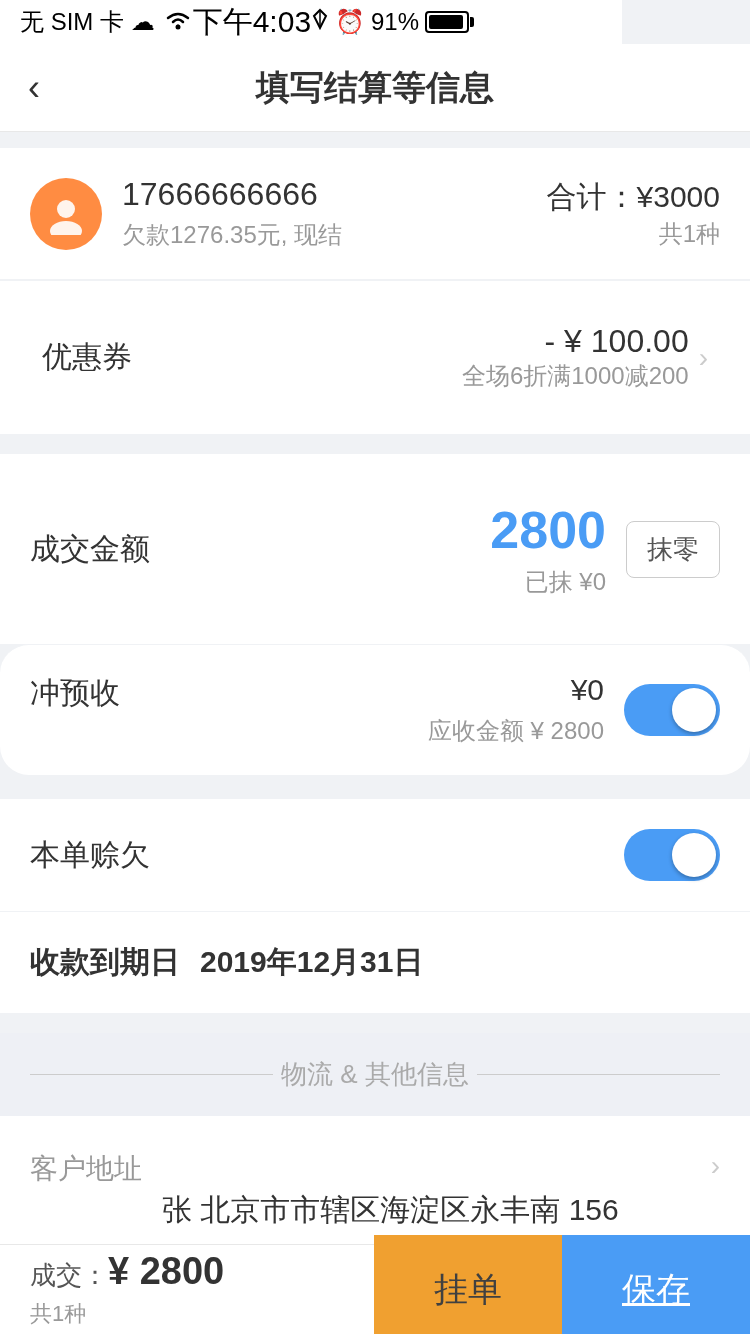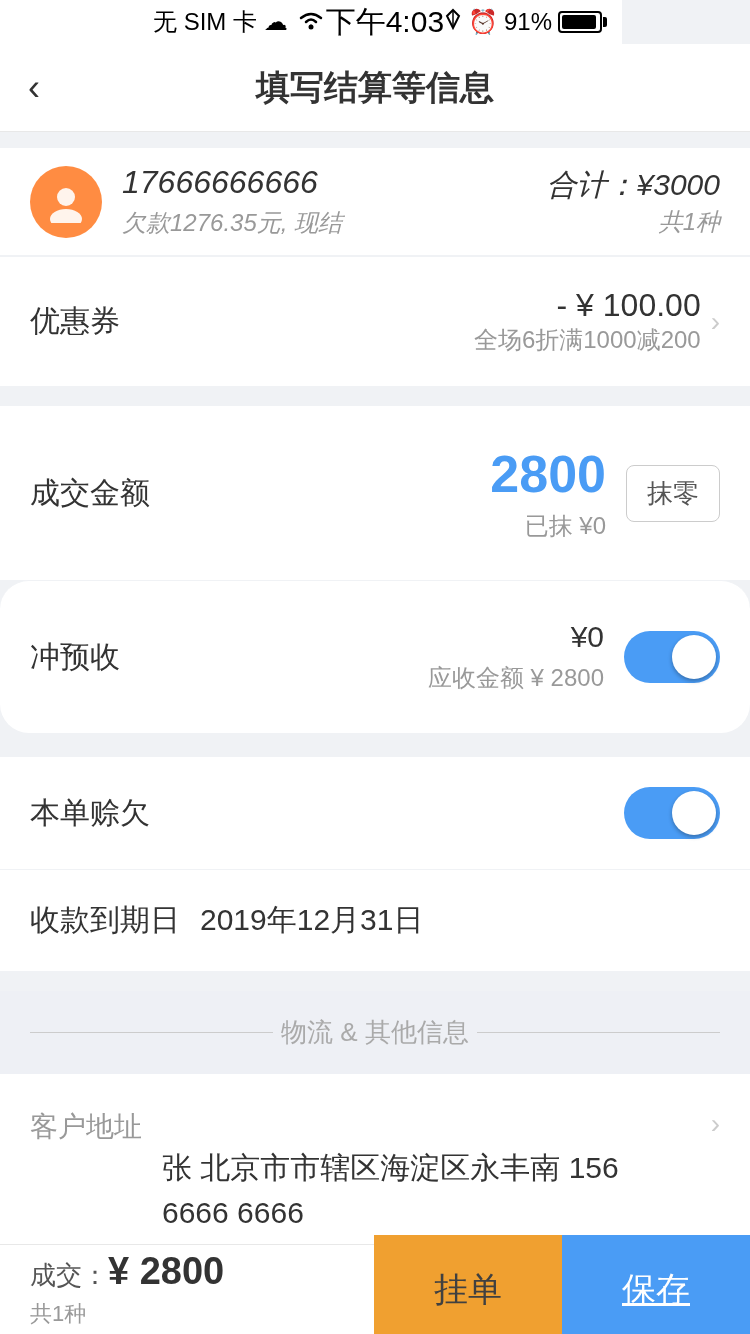--- a/index.html
+++ b/index.html
@@ -14,21 +14,21 @@
       position: relative;
     }
 
     
     .status-bar {
       width: 622px;
       height: 44px;
       background: #fff;
       display: flex;
       align-items: center;
-      justify-content: flex-end;
+      justify-content: flex-start;
       padding: 0 20px;
       font-size: 24px;
       color: #000;
     }
     .status-left { display: flex; align-items: center; gap: 8px; }
     .status-center { font-size: 30px; font-weight: 500; }
     .status-right { display: flex; align-items: center; gap: 6px; font-size: 24px; }
     .battery-icon {
       width: 44px; height: 22px; border: 2px solid #000; border-radius: 4px;
       position: relative; display: inline-block;
@@ -69,25 +69,24 @@
     
     .content {
       width: 750px;
       padding-bottom: 130px;
     }
 
     
     .customer-card {
       background: #fff;
       margin-top: 16px;
-      padding: 16px 30px;
-      display: flex;
-      align-items: center;
-      justify-content: space-between;
-      font-style: italic;
+      padding: 28px 30px;
+      display: flex;
+      align-items: center;
+      justify-content: space-between;
     }
     .customer-left { display: flex; align-items: center; gap: 20px; }
     .avatar {
       width: 72px; height: 72px; border-radius: 50%;
       background: #ff8c42;
       display: flex; align-items: center; justify-content: center;
       font-size: 36px; color: #fff;
     }
     .customer-info { display: flex; flex-direction: column; gap: 6px; }
     .customer-phone { font-size: 32px; font-weight: 500; color: #333; }
@@ -95,38 +94,38 @@
     .customer-right { text-align: right; }
     .customer-total { font-size: 30px; color: #333; font-weight: 500; margin-left: 12px; }
     .customer-count { font-size: 24px; color: #999; }
 
     
     .divider { height: 2px; background: #f0f2f5; }
 
     
     .coupon-row {
       background: #fff;
-      padding: 30px;
+      padding: 42px;
       display: flex;
       align-items: center;
       justify-content: space-between;
     }
     .coupon-label { font-size: 30px; color: #333; }
     .coupon-right { display: flex; align-items: center; gap: 10px; }
     .coupon-amount { font-size: 32px; color: #333; font-weight: 500; }
     .coupon-desc { font-size: 24px; color: #999; }
     .coupon-arrow { color: #ccc; font-size: 28px; }
 
     
     .section-gap { height: 20px; background: #f0f2f5; }
 
     
     .amount-section {
       background: #fff;
-      padding: 8px 30px;
+      padding: 16px 30px;
     }
     .amount-row {
       display: flex;
       align-items: center;
       justify-content: space-between;
       padding: 30px 0;
       border-bottom: 1px solid #f0f2f5;
     }
     .amount-row:last-child { border-bottom: none; }
     .amount-label { font-size: 30px; color: #333; }
@@ -154,23 +153,23 @@
       width: 44px; height: 44px; border-radius: 50%;
       background: #fff;
       position: absolute;
       top: 4px; right: 4px;
       box-shadow: 0 2px 4px rgba(0,0,0,0.3);
     }
 
     
     .prepaid-row {
       display: flex;
-      align-items: center;
-      justify-content: space-between;
-      padding: 39px 30px;
+      align-items: flex-start;
+      justify-content: space-between;
+      padding: 28px 30px;
       background: #fff;
       border-top: 1px solid #f0f2f5;
       border-radius: 29px;
     }
     .prepaid-label { font-size: 30px; color: #333; }
     .prepaid-right { display: flex; flex-direction: column; align-items: flex-end; gap: 8px; }
     .prepaid-value { font-size: 30px; color: #333; }
     .prepaid-sub { font-size: 24px; color: #999; }
     .prepaid-right-inner { display: flex; align-items: center; gap: 20px; }
 
@@ -187,20 +186,21 @@
 
     
     .due-section {
       background: #fff;
       margin-top: 0;
       padding: 30px;
       display: flex;
       align-items: center;
       gap: 20px;
       border-top: 1px solid #f0f2f5;
+      font-weight: bold;
     }
     .due-label { font-size: 30px; color: #333; }
     .due-value { font-size: 30px; color: #333; }
 
     
     .logistics-sep {
       background: #eef0f5;
       padding: 24px 30px;
       display: flex;
       align-items: center;

